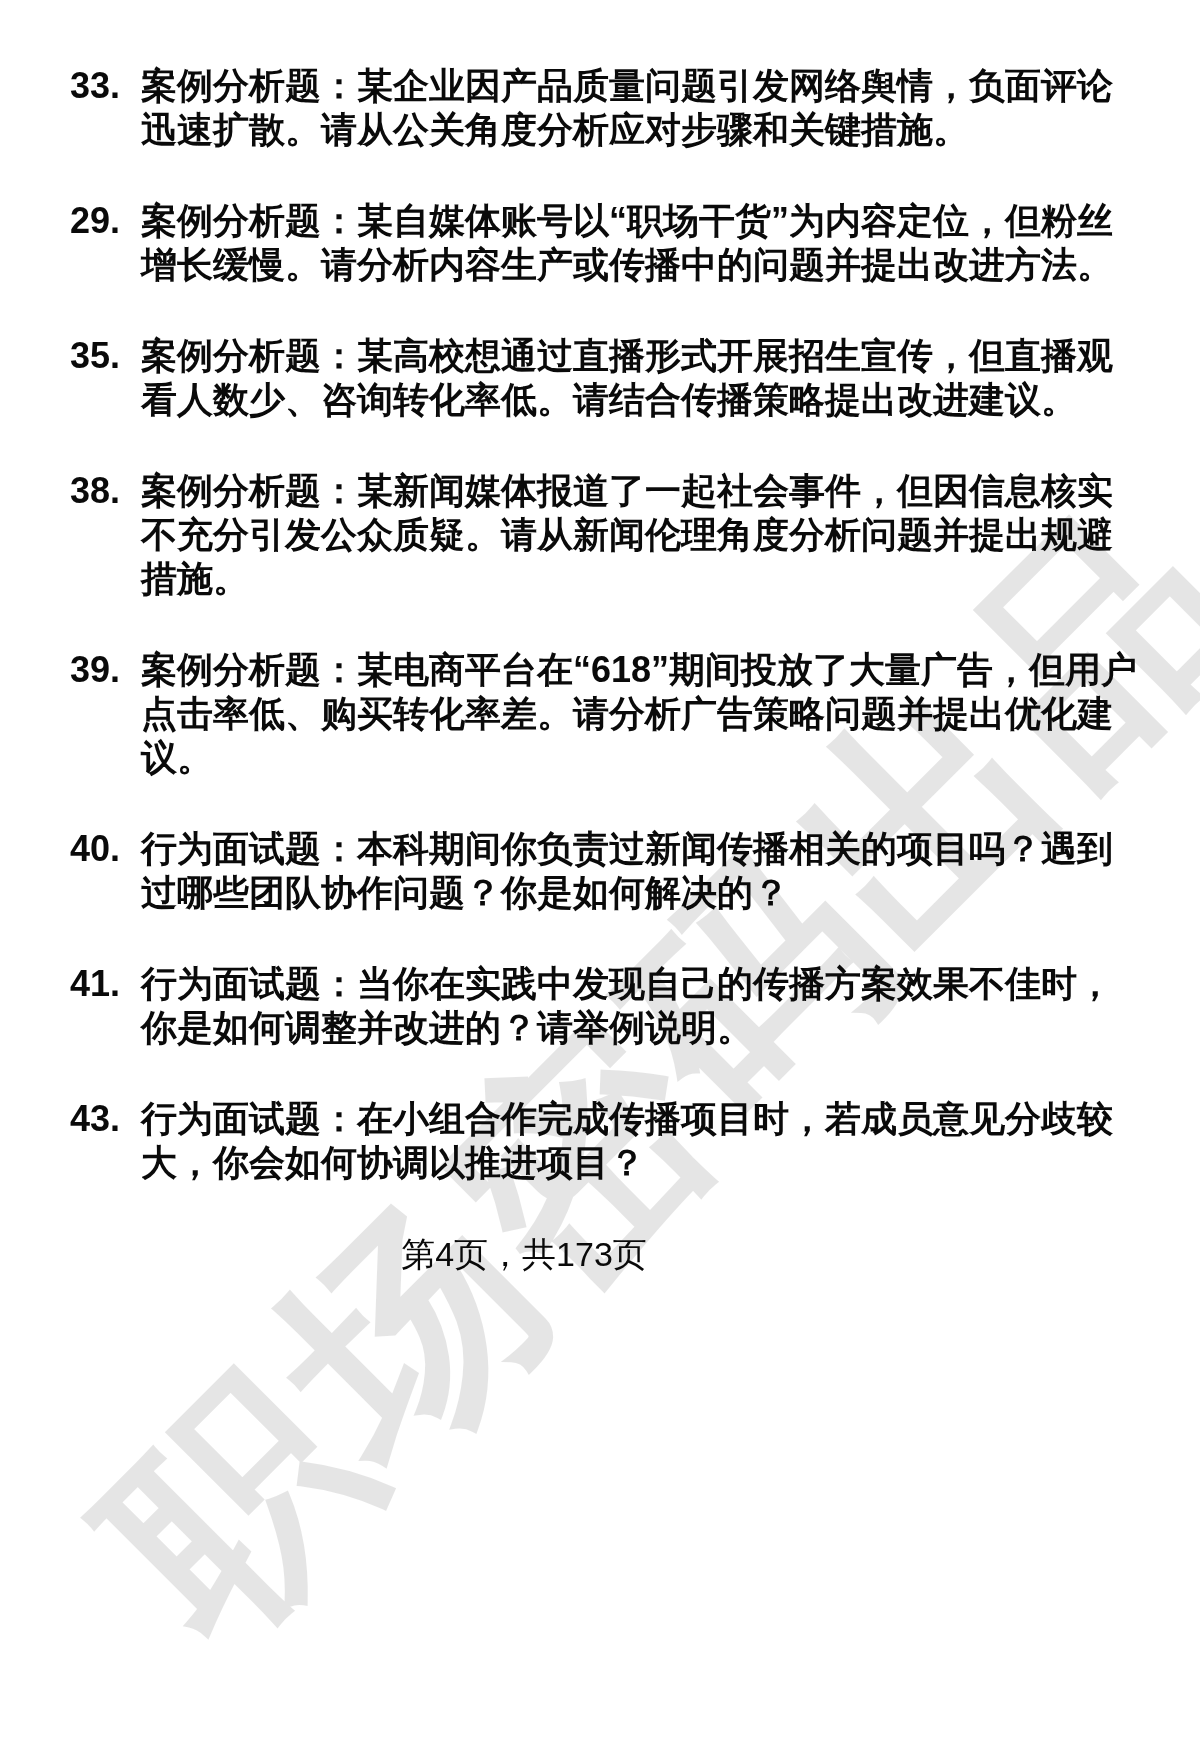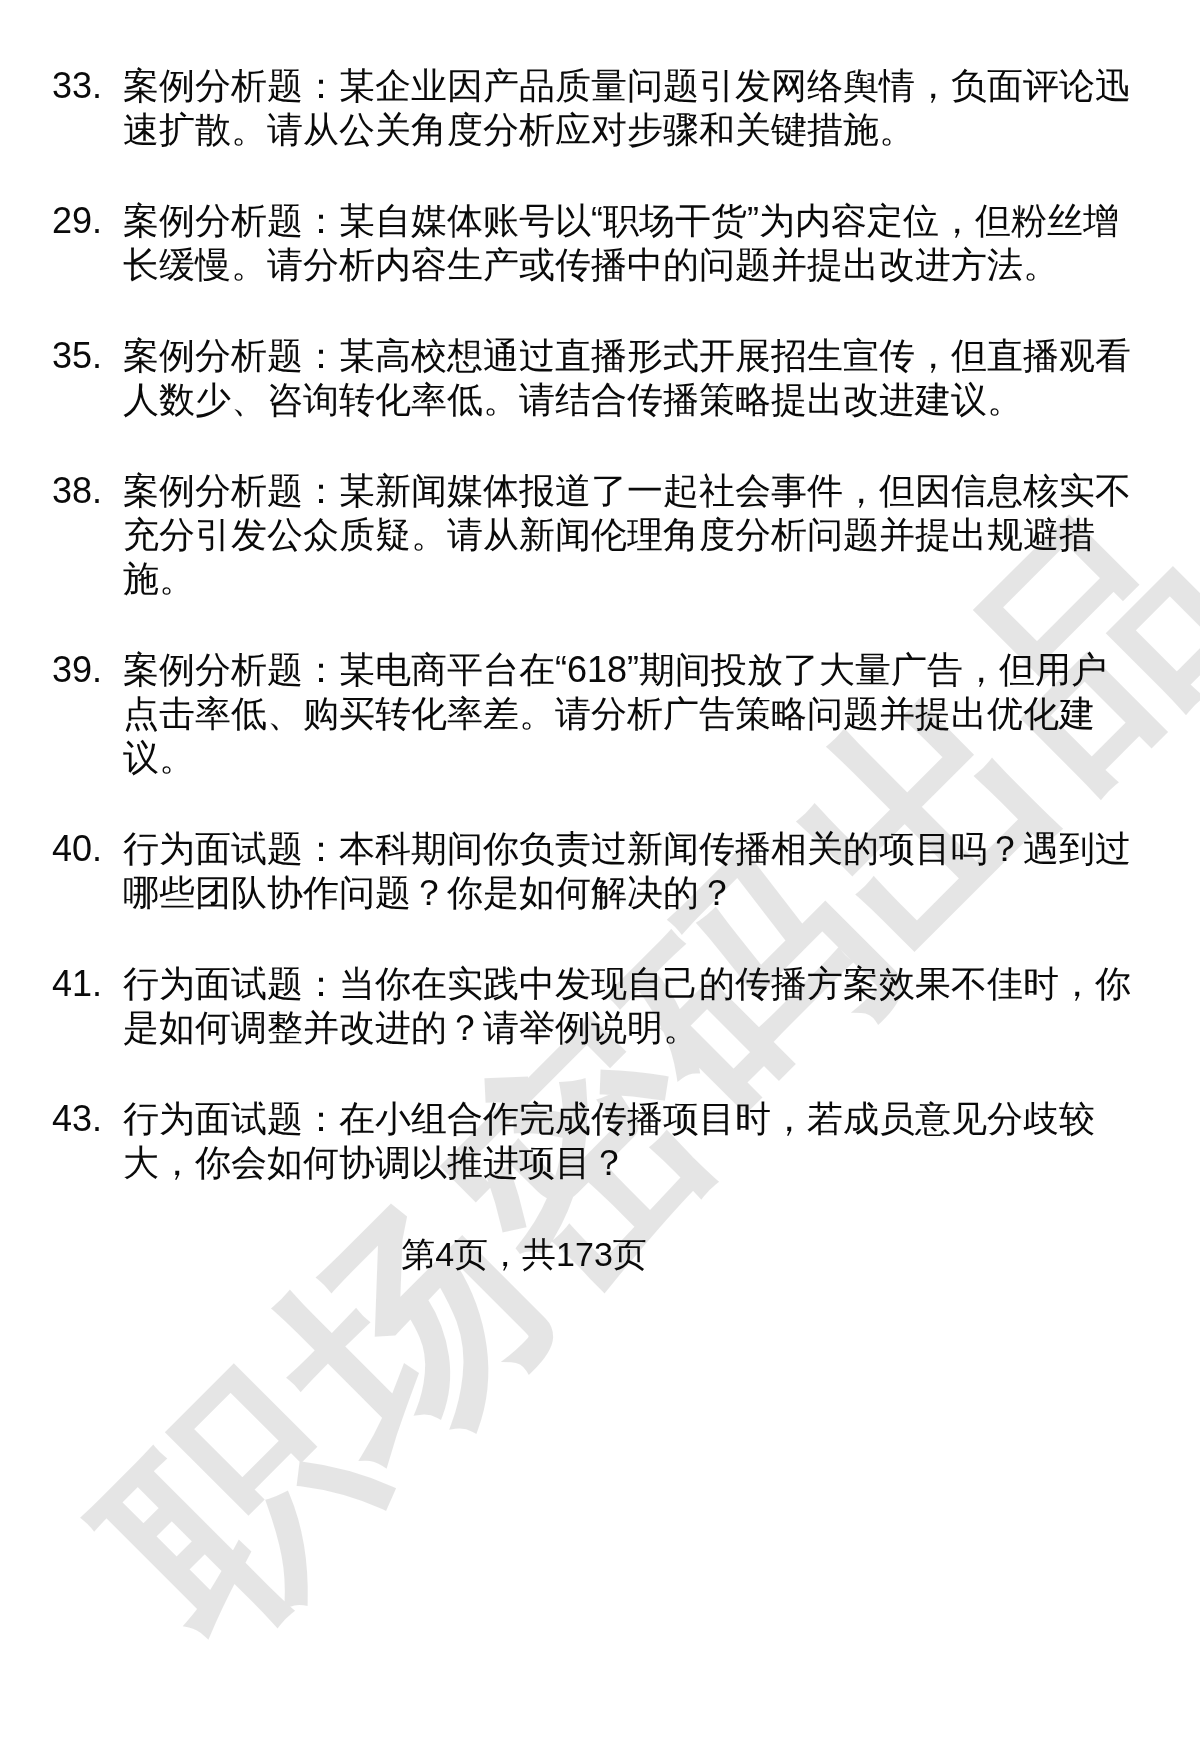--- a/index.html
+++ b/index.html
@@ -31,23 +31,24 @@
     letter-spacing: 6px;
     white-space: nowrap;
     color: rgba(0, 0, 0, 0.10);
     z-index: 0;
     pointer-events: none;
     user-select: none;
   }
   .questions {
     list-style: none;
     margin: 0;
-    padding: 64px 53px 0 52px;
+    padding: 64px 53px 0 70px;
     position: relative;
     z-index: 1;
+    font-weight: bold;
   }
   .q {
     display: flex;
     align-items: flex-start;
     font-size: 36px;
     line-height: 44px;
     margin-bottom: 47px;
   }
   .q .num {
     flex: 0 0 71px;

